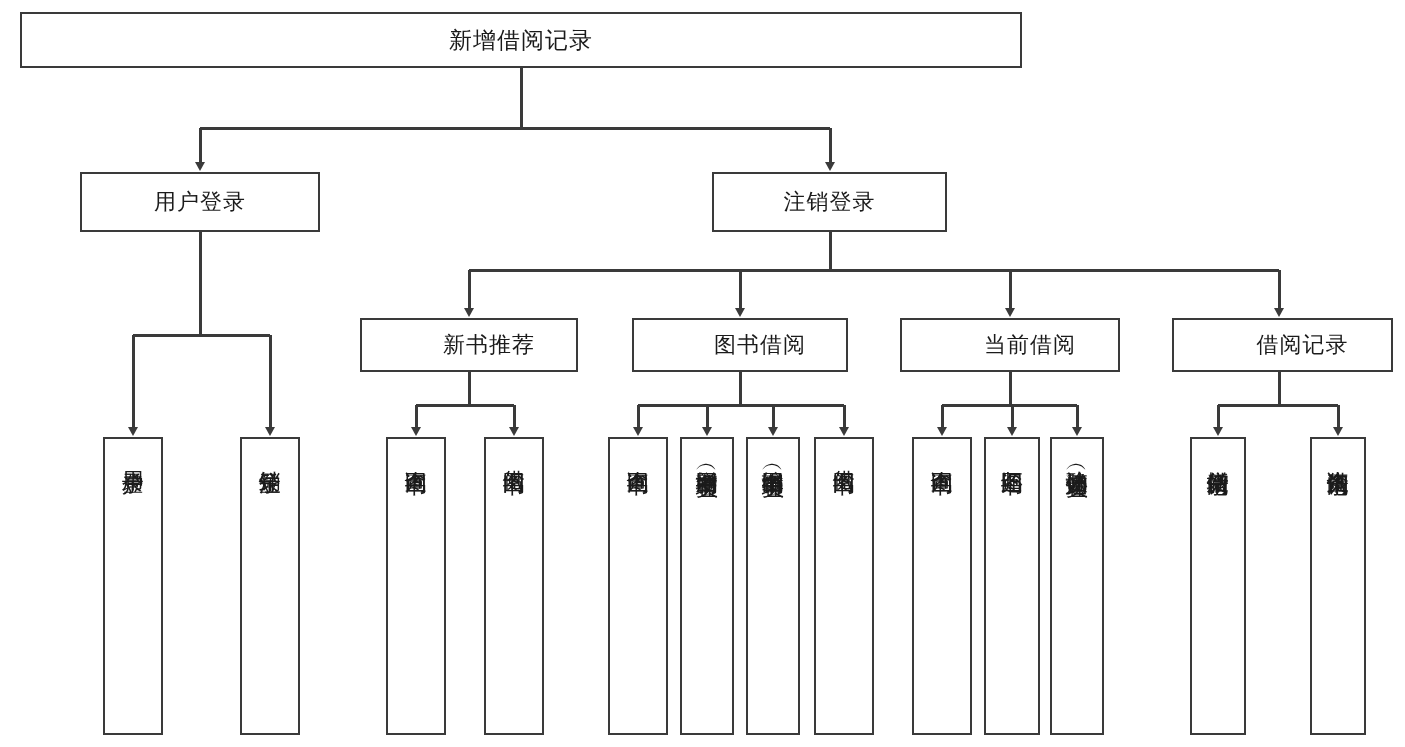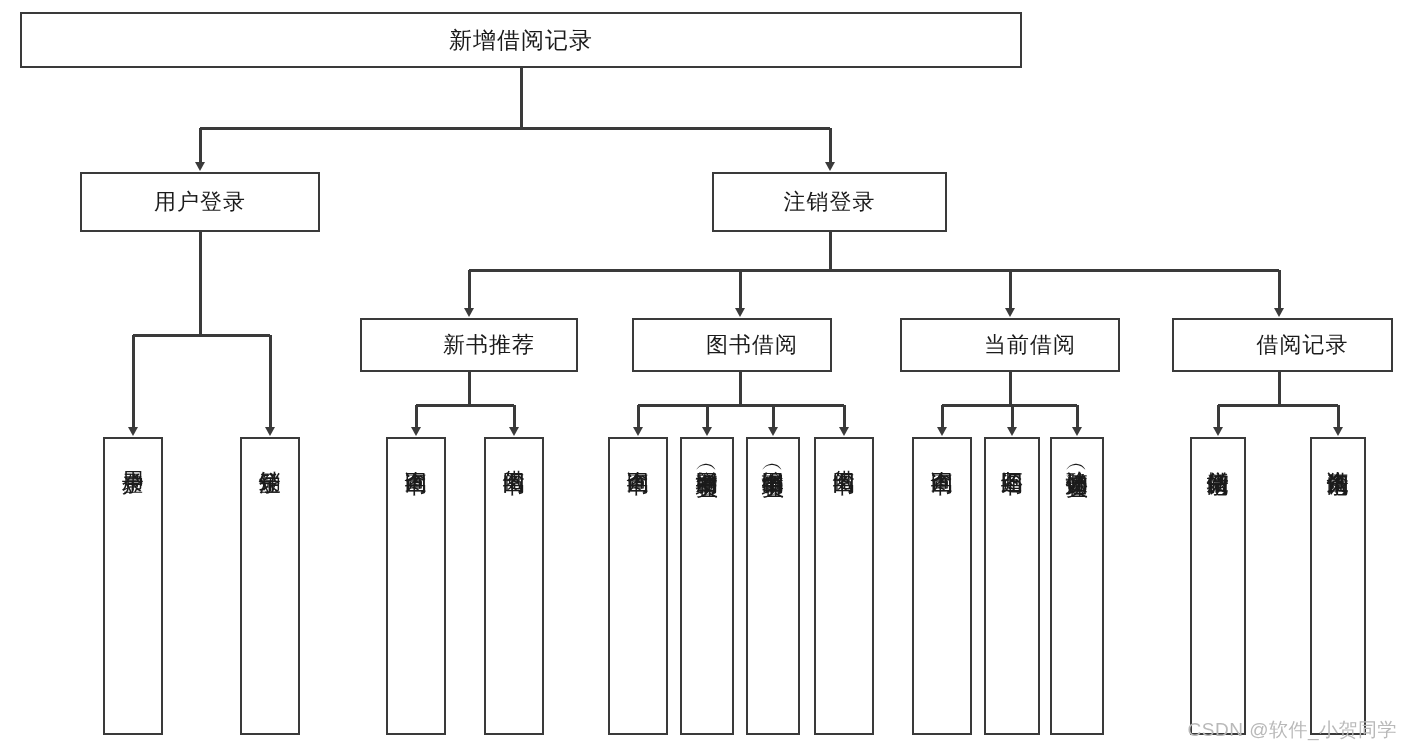--- a/index.html
+++ b/index.html
@@ -139,21 +139,21 @@
       </div>
       <div class="node lvl2" style="left: 80px; top: 172px; width: 240px; height: 60px;">
         <span class="htext">用户登录</span>
       </div>
       <div class="node lvl2" style="left: 712px; top: 172px; width: 235px; height: 60px;">
         <span class="htext">注销登录</span>
       </div>
       <div class="node lvl3" style="left: 360px; top: 318px; width: 218px; height: 54px;">
         <span class="htext">新书推荐</span>
       </div>
-      <div class="node lvl3" style="left: 632px; top: 318px; width: 200px; height: 54px;">
+      <div class="node lvl3" style="left: 632px; top: 318px; width: 216px; height: 54px;">
         <span class="htext">图书借阅</span>
       </div>
       <div class="node lvl3" style="left: 900px; top: 318px; width: 220px; height: 54px;">
         <span class="htext">当前借阅</span>
       </div>
       <div class="node lvl3" style="left: 1172px; top: 318px; width: 221px; height: 54px;">
         <span class="htext">借阅记录</span>
       </div>
       <div class="node leaf" style="left: 103px; top: 437px; width: 60px; height: 298px;">
         <span class="vtext">用户登录</span>
@@ -189,14 +189,13 @@
         <span class="vtext">确认归还（管理员）</span>
       </div>
       <div class="node leaf" style="left: 1190px; top: 437px; width: 56px; height: 298px;">
         <span class="vtext">新增借阅记录</span>
       </div>
       <div class="node leaf" style="left: 1310px; top: 437px; width: 56px; height: 298px;">
         <span class="vtext">查询借阅记录</span>
       </div>
     </div>
 
-  <div id="watermark">CSDN @软件_小贺同学</div>
 </div>
 
 </body></html>

